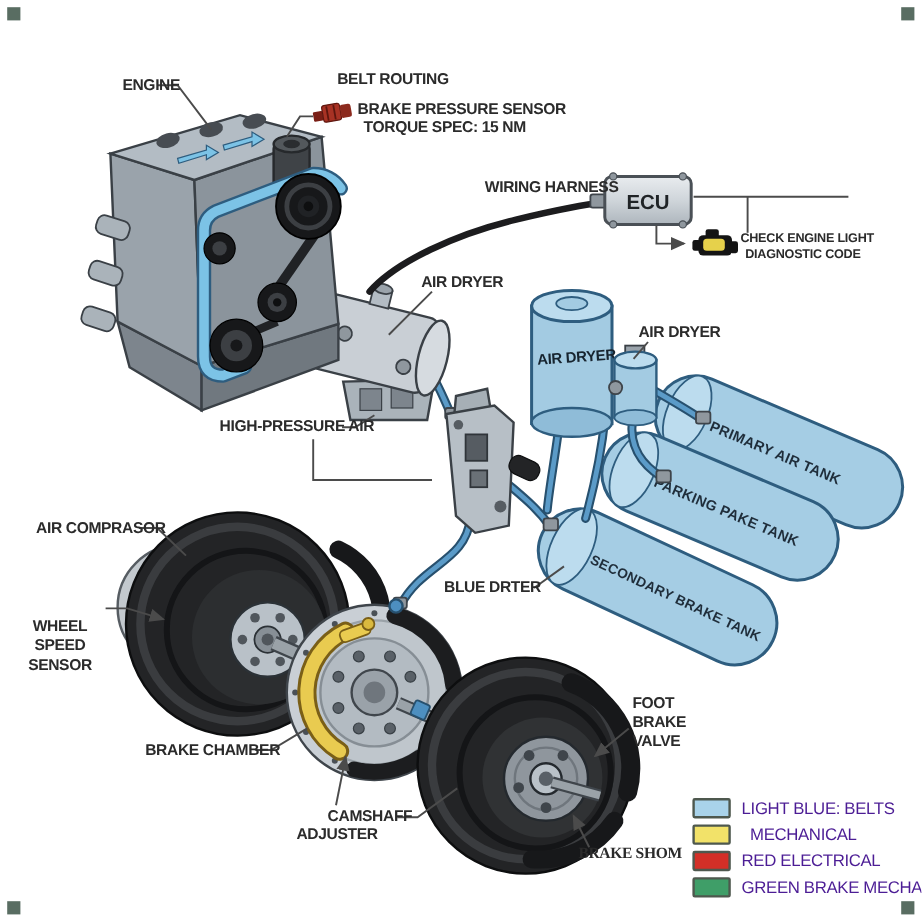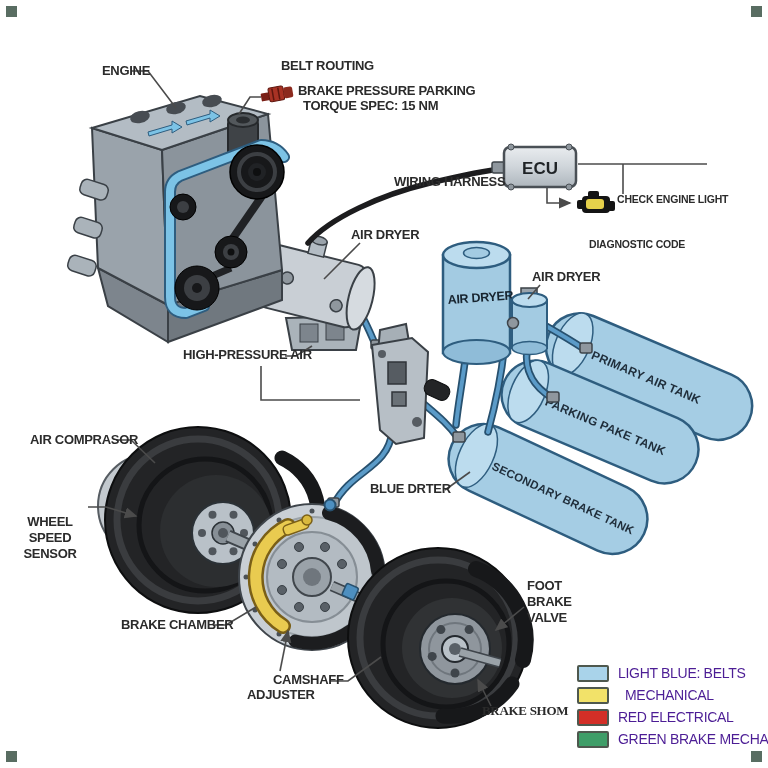--- a/index.html
+++ b/index.html
@@ -307,25 +307,25 @@
   </g>
 </svg>
 
 <div class="corner" style="left:6px;top:6px;"></div>
 <div class="corner" style="left:751px;top:6px;"></div>
 <div class="corner" style="left:6px;top:751px;"></div>
 <div class="corner" style="left:751px;top:751px;"></div>
 
 <div class="lbl" style="left:85px;top:64px;padding-left:17px;">ENGINE</div>
 <div class="lbl" style="left:281px;top:59px;">BELT ROUTING</div>
-<div class="lbl" style="left:298px;top:84px;">BRAKE PRESSURE PARKING</div>
+<div class="lbl" style="left:298px;top:84px;">BRAKE PRESSURE SENSOR</div>
 <div class="lbl" style="left:303px;top:99px;">TORQUE SPEC: 15 NM</div>
-<div class="lbl" style="left:394px;top:149px;margin-top:26px;">WIRING HARNESS</div>
+<div class="lbl" style="left:404px;top:149px;">WIRING HARNESS</div>
 <div class="lbl small" style="left:617px;top:192px;">CHECK ENGINE LIGHT</div>
-<div class="lbl small" style="left:589px;top:205px;margin-top:32px;">DIAGNOSTIC CODE</div>
+<div class="lbl small" style="left:621px;top:205px;">DIAGNOSTIC CODE</div>
 <div class="lbl" style="left:351px;top:228px;">AIR DRYER</div>
 <div class="lbl" style="left:532px;top:270px;">AIR DRYER</div>
 <div class="lbl" style="left:183px;top:348px;">HIGH-PRESSURE AIR</div>
 <div class="lbl" style="left:370px;top:482px;text-align:center;">BLUE DRTER</div>
 <div class="lbl" style="left:30px;top:433px;">AIR COMPRASOR</div>
 <div class="lbl" style="left:10px;top:497px;width:80px;text-align:center;white-space:normal;line-height:16px;margin-top:17px;">
   <span>WHEEL SPEED</span><br>
   <span>SENSOR</span>
 </div>
 <div class="lbl" style="left:121px;top:618px;">BRAKE CHAMBER</div>

